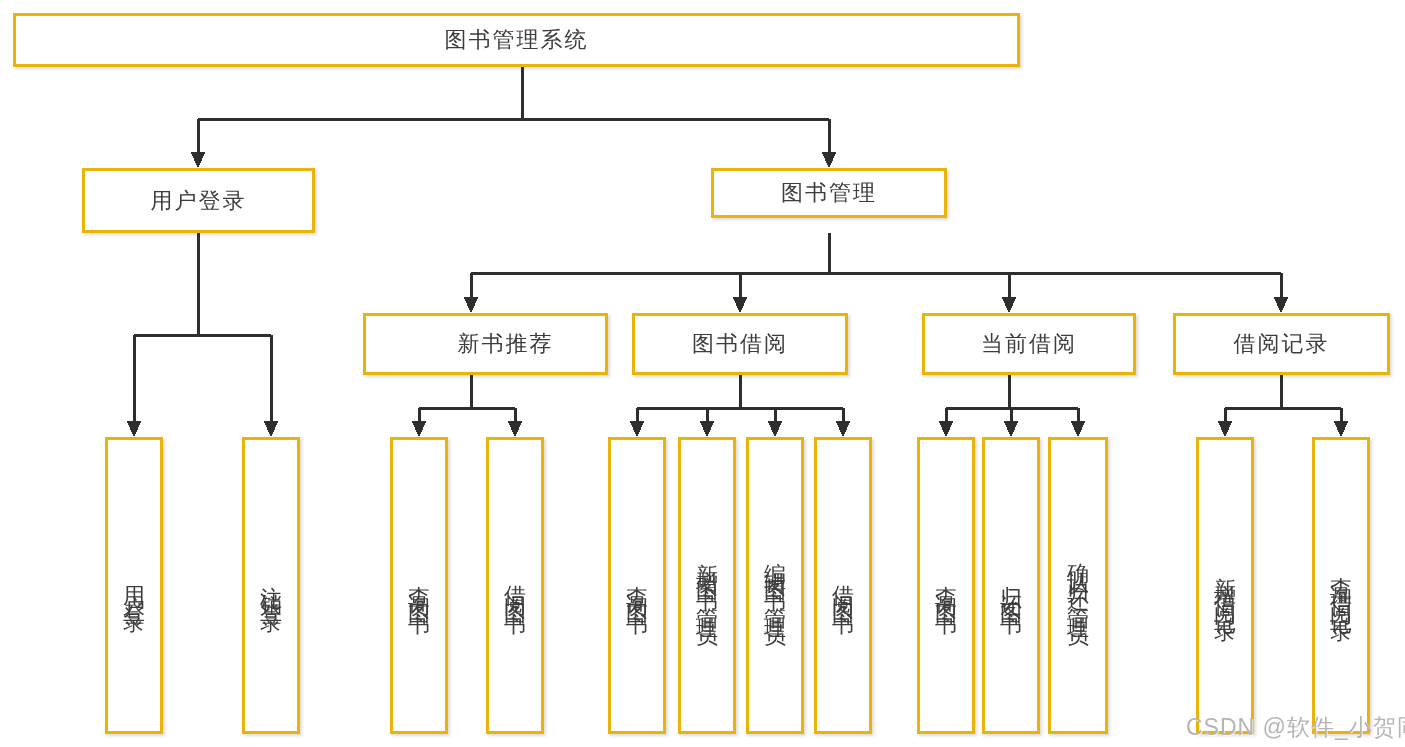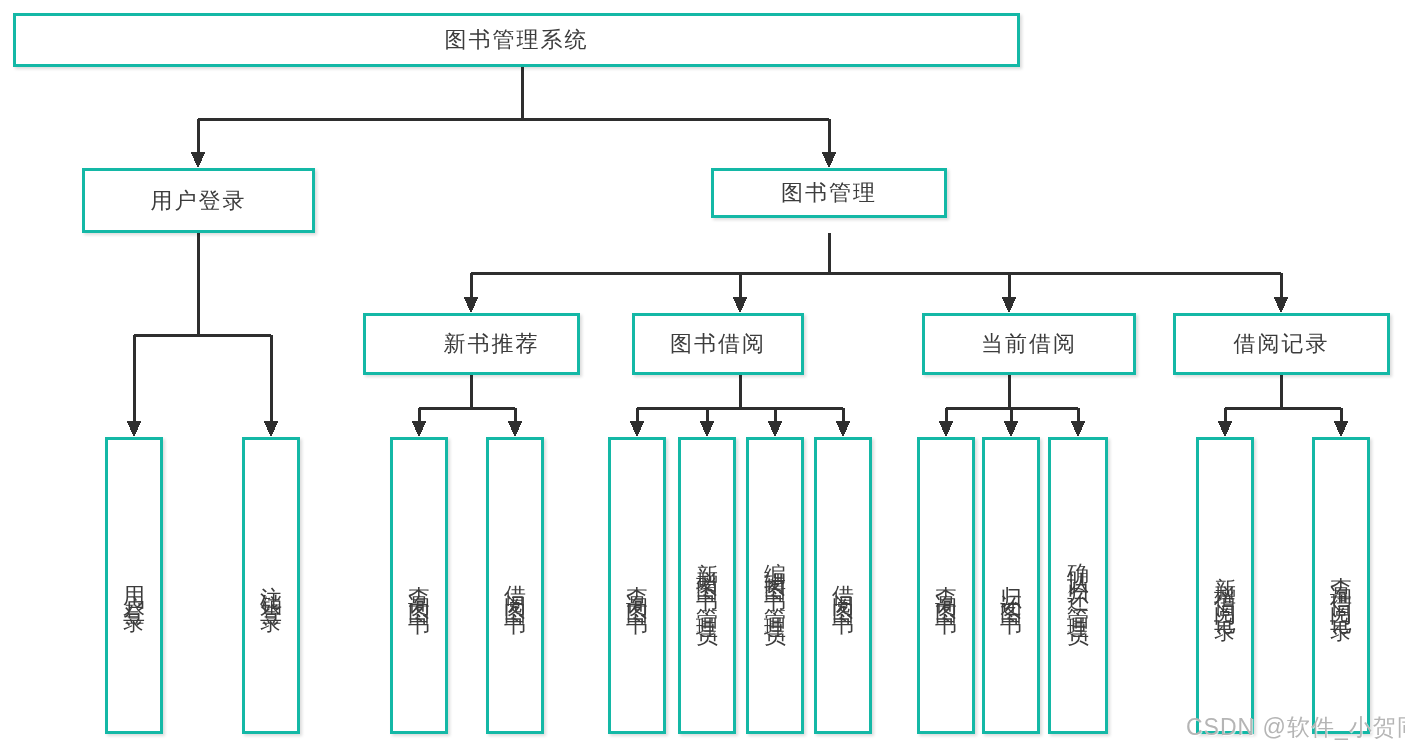--- a/index.html
+++ b/index.html
@@ -13,42 +13,42 @@
   }
   #connectors {
     position: absolute;
     left: 0; top: 0;
     width: 1405px; height: 747px;
   }
   .node {
     position: absolute;
     box-sizing: border-box;
     background: #ffffff;
-    border: 3px solid #14b8a6;
+    border: 3px solid #eab308;
     color: #3c3c3c;
     display: flex;
     align-items: center;
     justify-content: center;
     font-size: 22px;
     letter-spacing: 2px;
     box-shadow: 2px 2px 3px rgba(0,0,0,0.14);
     z-index: 2;
   }
   .leaf {
     writing-mode: vertical-rl;
     text-orientation: mixed;
     letter-spacing: 9px;
     line-height: 1.1;
   }
   
   #n-root   { left: 13px;   top: 13px;  width: 1007px; height: 54px; }
   #n-l2a    { left: 82px;   top: 168px; width: 233px;  height: 65px; }
   #n-l2b    { left: 711px;  top: 168px; width: 236px;  height: 50px; }
-  #n-l3a    { left: 363px;  top: 313px; width: 217px;  height: 62px; padding-left: 40px; }
-  #n-l3b    { left: 632px;  top: 313px; width: 172px;  height: 62px; }
+  #n-l3a    { left: 363px;  top: 313px; width: 245px;  height: 62px; padding-left: 40px; }
+  #n-l3b    { left: 632px;  top: 313px; width: 216px;  height: 62px; }
   #n-l3c    { left: 922px;  top: 313px; width: 214px;  height: 62px; }
   #n-l3d    { left: 1173px; top: 313px; width: 217px;  height: 62px; }
   
   .leaf { top: 437px; height: 297px; width: 58px; }
   #n-u1 { left: 105px; }
   #n-u2 { left: 242px; }
   #n-n1 { left: 390px; }
   #n-n2 { left: 486px; }
   #n-b1 { left: 608px; }
   #n-b2 { left: 678px; }

